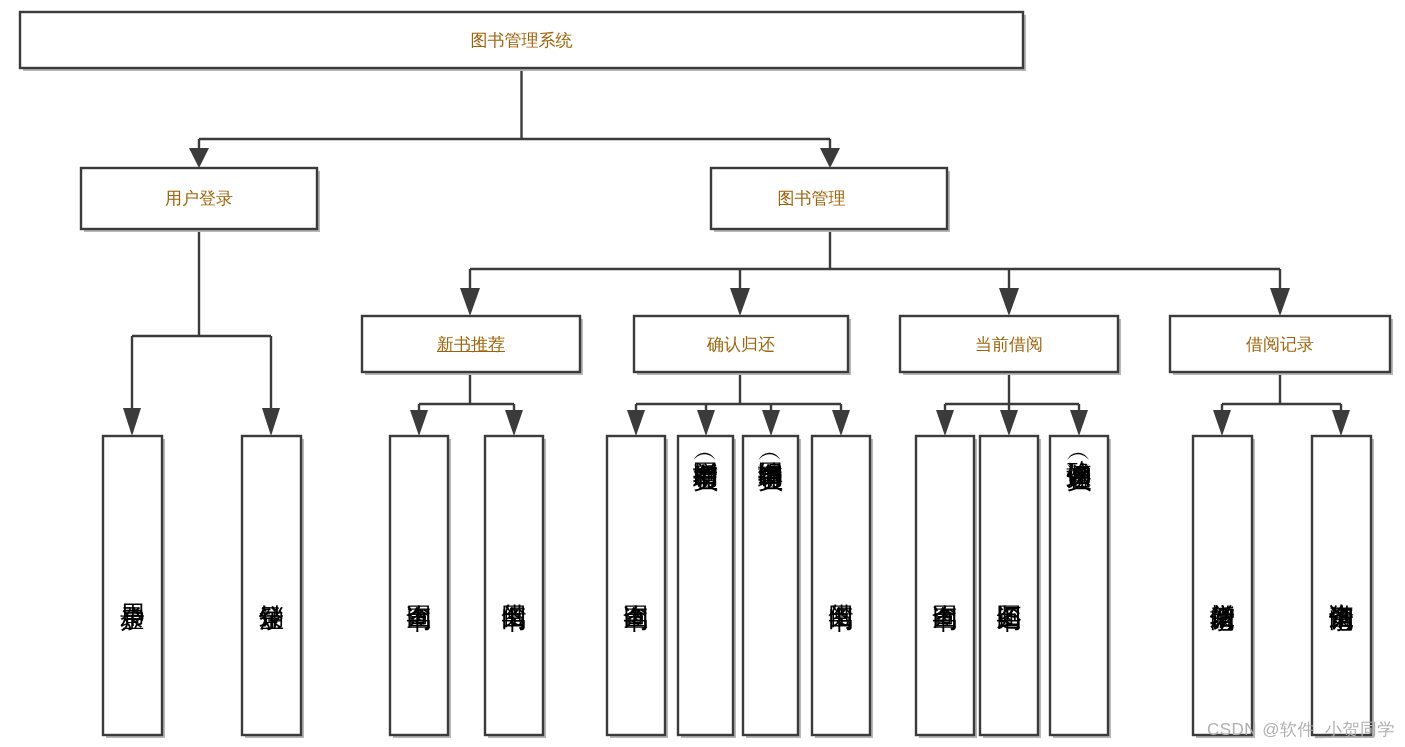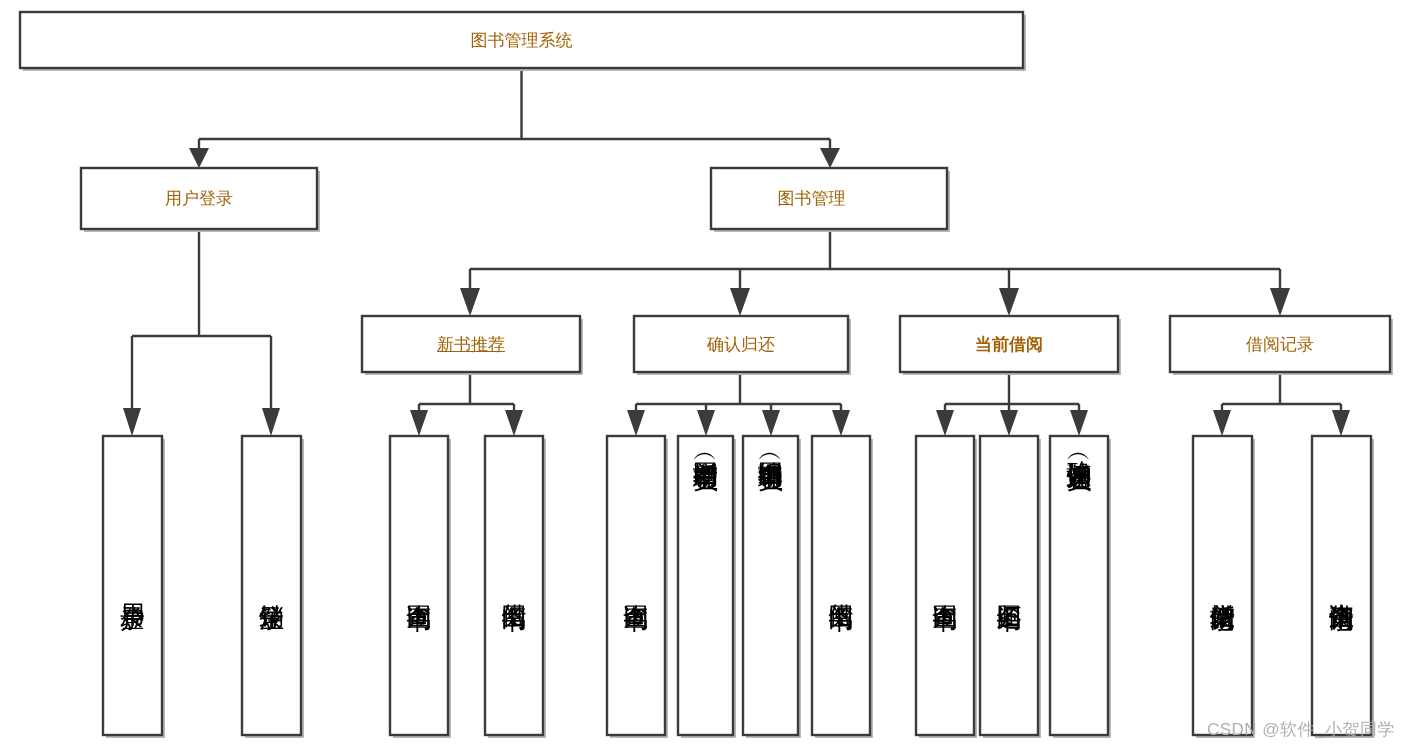--- a/index.html
+++ b/index.html
@@ -259,21 +259,21 @@
     </g>
   </svg>
 
   <div class="hlabel-wrap" style="left:20px; top:12px; width:1003px; height:56px;">图书管理系统</div>
 
   <div class="hlabel-wrap" style="left:81px; top:168px; width:236px; height:61px;">用户登录</div>
   <div class="hlabel-wrap" style="left:711px; top:168px; width:201px; height:61px;">图书管理</div>
 
   <div class="hlabel-wrap" style="left:362px; top:316px; width:218px; height:56px;text-decoration:underline;">新书推荐</div>
   <div class="hlabel-wrap" style="left:634px; top:316px; width:214px; height:56px;">确认归还</div>
-  <div class="hlabel-wrap" style="left:900px; top:316px; width:218px; height:56px;font-weight:bold;">当前借阅</div>
+  <div class="hlabel-wrap" style="left:900px; top:316px; width:218px; height:56px;">当前借阅</div>
   <div class="hlabel-wrap" style="left:1170px; top:316px; width:220px; height:56px;border-radius:28px;">借阅记录</div>
 
   <div class="vlabel-wrap centered" style="left:103px; top:436px; width:59px; height:299px;">
     <span class="node-label-v">用户登录</span>
   </div>
   <div class="vlabel-wrap centered" style="left:242px; top:436px; width:59px; height:299px;">
     <span class="node-label-v">注销登录</span>
   </div>
 
   <div class="vlabel-wrap centered" style="left:390px; top:436px; width:58px; height:299px;">

